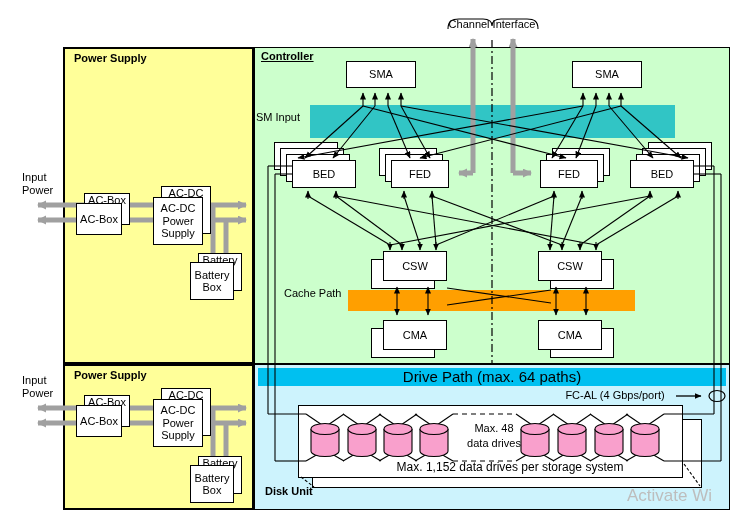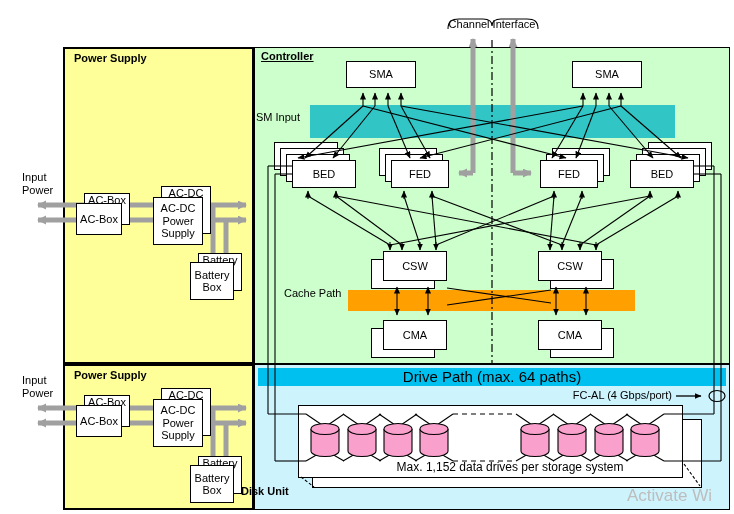--- a/index.html
+++ b/index.html
@@ -11,21 +11,21 @@
   .dku{background:var(--disk-unit-bg,#CDF3FD);border:1.5px solid #000;}
   .bar{position:absolute;z-index:1;}
   .sbox{position:absolute;background:#fff;border:1.2px solid #000;box-sizing:border-box;
         display:flex;align-items:center;justify-content:center;text-align:center;
         font-size:11px;line-height:12.5px;z-index:2;}
   .sbox.top{align-items:flex-start;}
   .lbl{position:absolute;font-size:11px;line-height:13px;z-index:2;}
   .bold{font-weight:bold;}
   .pre{white-space:pre-line;}
   .ctr{text-align:center;}
-  .rgt{text-align:right;}
+  .rgt{text-align:center;}
   svg.under{position:absolute;left:0;top:0;z-index:1;pointer-events:none;}
   svg.over{position:absolute;left:0;top:0;z-index:4;pointer-events:none;}
   .k{stroke:#000;stroke-width:1.1;fill:none;}
   .kd{stroke:#000;stroke-width:1.1;fill:none;stroke-dasharray:5 4;}
   .gl{stroke:var(--gray-arrow,#A0A0A0);stroke-width:5;fill:none;}
   .drv{fill:var(--drive-fill,#F9A0CC);stroke:#000;stroke-width:1.1;}
   #drivebar{left:258px;top:368px;width:468px;height:18px;background:var(--drive-path-bar,#00C0F0);
             font-size:15px;line-height:18px;text-align:center;}
   #watermark{position:absolute;left:627px;top:486px;width:130px;font-size:17px;
              color:var(--watermark,#BDBDBD);z-index:6;}
@@ -72,22 +72,24 @@
   <div class="lbl bold" style="left:261px;top:50px;text-decoration:underline;">Controller</div>
   <div class="lbl" style="left:256px;top:111px;">SM Input</div>
   <div class="lbl" style="left:284px;top:287px;">Cache Path</div>
   <div class="lbl bold" style="left:74px;top:52px;">Power Supply</div>
   <div class="lbl bold" style="left:74px;top:369px;">Power Supply</div>
   <div class="lbl pre" style="left:22px;top:171px;">Input
 Power</div>
   <div class="lbl pre" style="left:22px;top:374px;">Input
 Power</div>
   <div class="lbl rgt" style="left:558px;top:389px;width:114px;">FC-AL (4 Gbps/port)</div>
+  <div class="lbl pre ctr" style="left:448px;top:421px;width:92px;line-height:15px;z-index:5;">Max. 48
+data drives</div>
   <div class="lbl ctr" style="left:310px;top:461px;width:400px;font-size:12px;z-index:5;">Max. 1,152 data drives per storage system</div>
-  <div class="lbl bold" style="left:241px;top:485px;z-index:5;">Disk Unit</div>
+  <div class="lbl bold" style="left:265px;top:485px;z-index:5;">Disk Unit</div>
 
   <div class="sbox" style="left:346px;top:61px;width:70px;height:27px;">SMA</div>
   <div class="sbox" style="left:572px;top:61px;width:70px;height:27px;">SMA</div>
 
   <div class="sbox" style="left:274px;top:142px;width:64px;height:28px;"></div>
   <div class="sbox" style="left:280px;top:148px;width:64px;height:28px;"></div>
   <div class="sbox" style="left:286px;top:154px;width:64px;height:28px;"></div>
   <div class="sbox" style="left:292px;top:160px;width:64px;height:28px;">BED</div>
 
   <div class="sbox" style="left:379px;top:148px;width:58px;height:28px;"></div>

